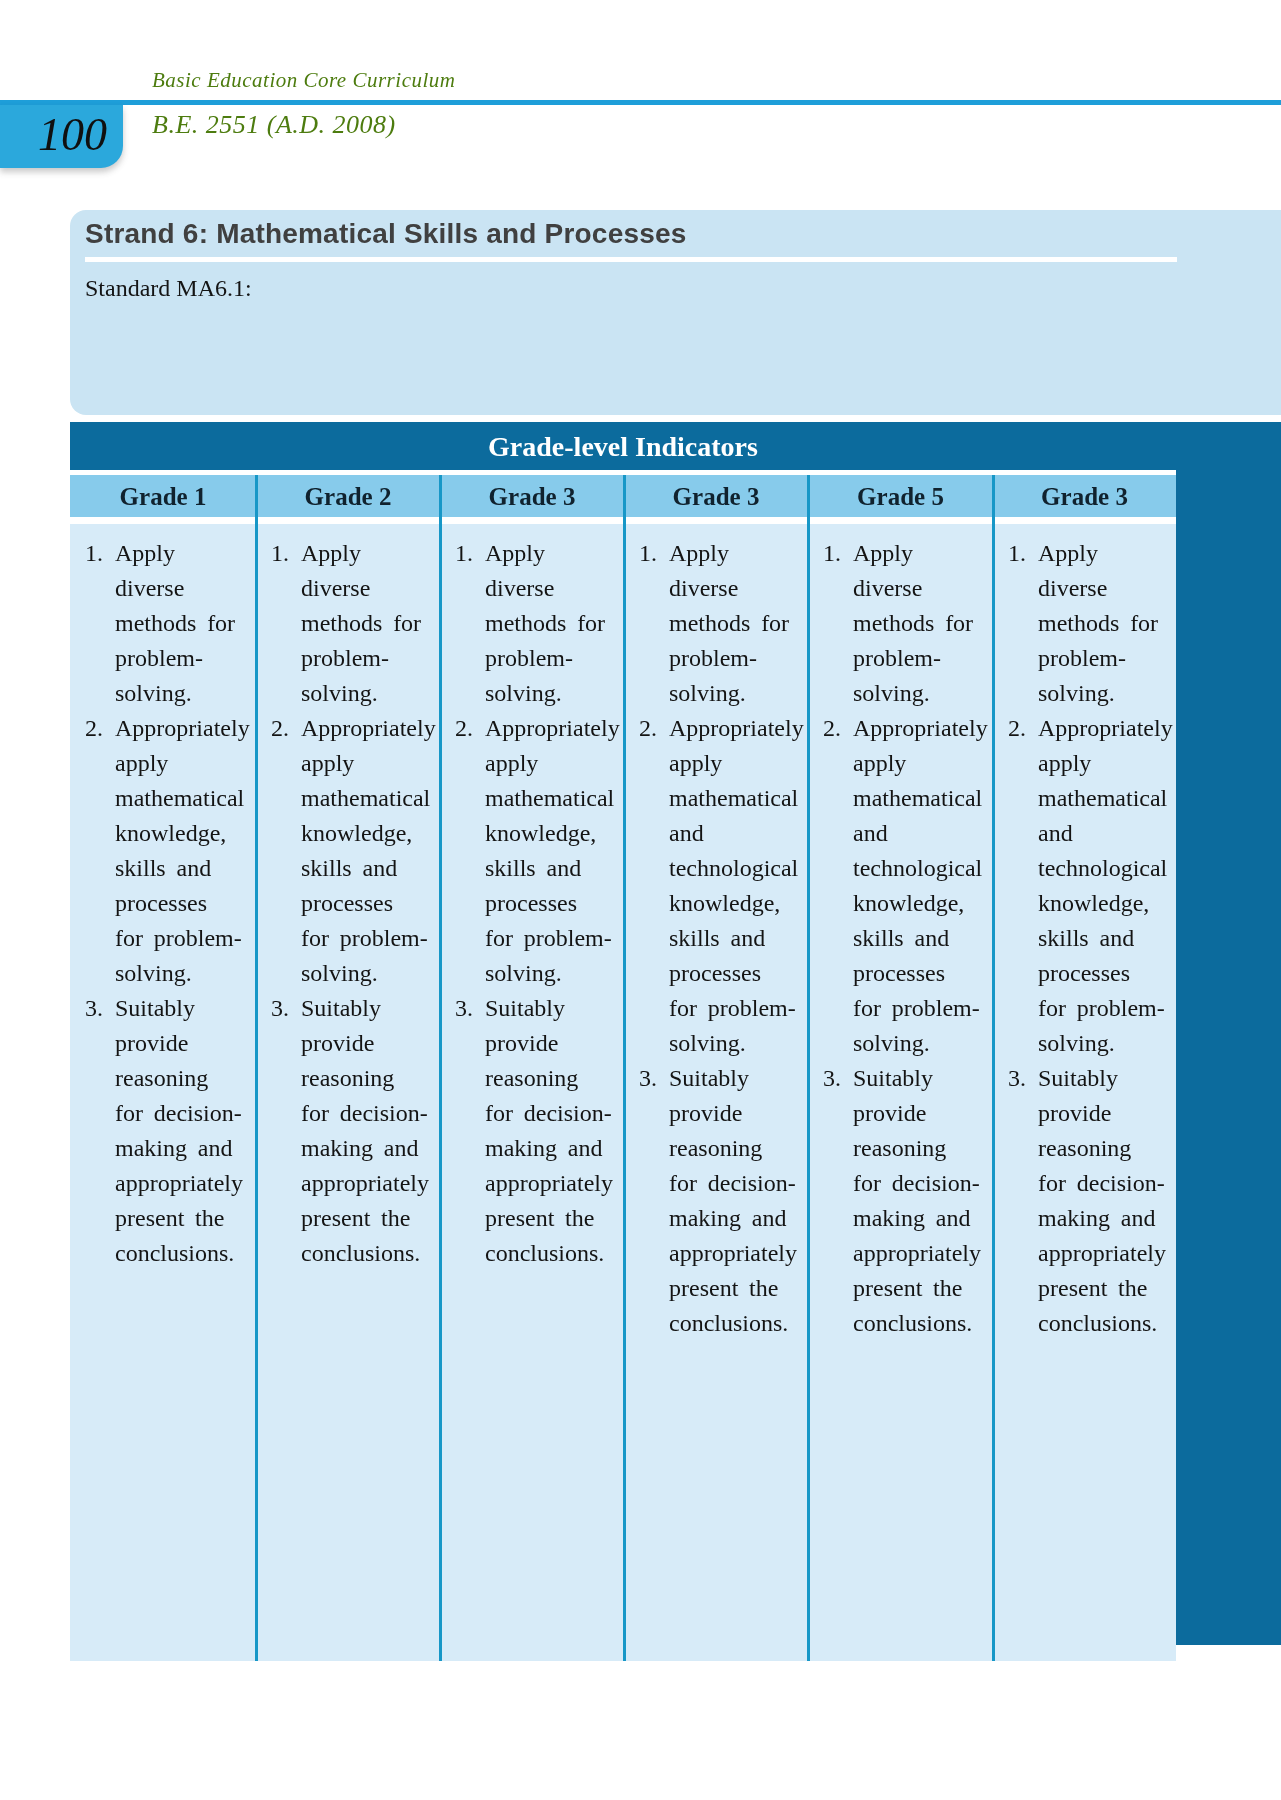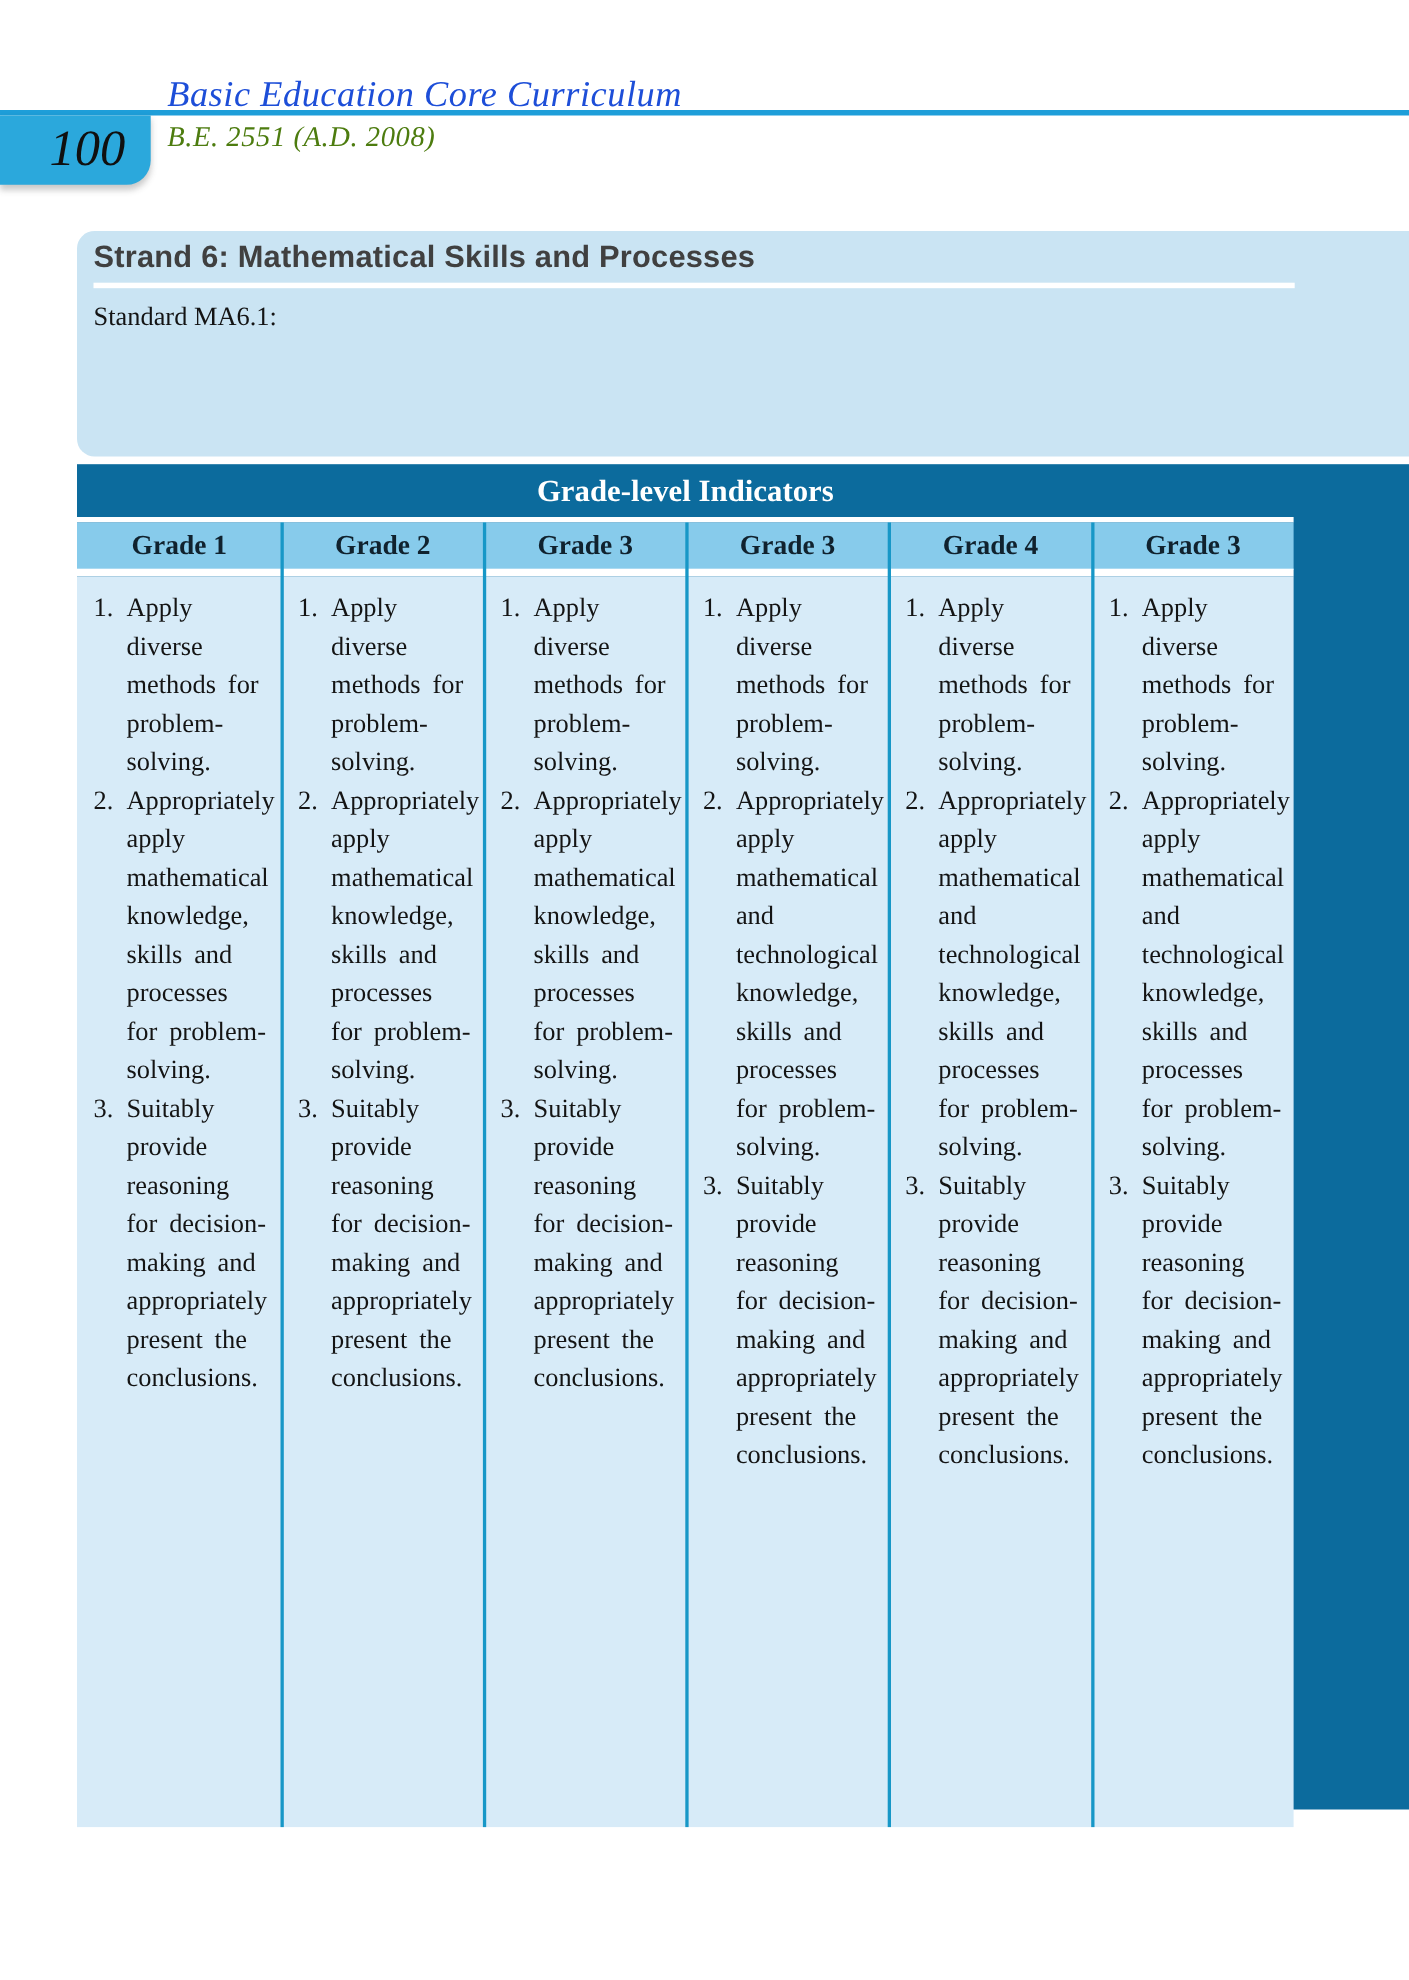--- a/index.html
+++ b/index.html
@@ -6,29 +6,29 @@
   .canvas{
     position:relative;
     width:1281px;height:1800px;
     background:#ffffff;
     font-family:"Liberation Serif", serif;
     overflow:hidden;
   }
   
   .book-title{
     position:absolute;left:152px;top:68px;
-    font-style:italic;font-size:33px;color:#1d4ed8;
+    font-style:italic;font-size:21px;color:#4d7c0f;
     letter-spacing:.5px;
   }
   .top-rule{
     position:absolute;left:0;top:100px;width:1281px;height:5px;
     background:#1E9ED9;
   }
   .page-badge{
-    position:absolute;left:0;top:105px;width:137px;height:63px;
+    position:absolute;left:0;top:105px;width:123px;height:63px;
     background:#2BA8DC;
     border-radius:0 0 22px 0;
     box-shadow:0 4px 6px rgba(60,60,60,.28);
   }
   .page-number{
     display:block;text-align:center;padding-left:22px;
     font-style:italic;font-size:46px;line-height:60px;color:#101010;
   }
   .edition{
     position:absolute;left:152px;top:110px;
@@ -122,21 +122,21 @@
 
   <div class="backdrop">
     <div class="tbl-title">Grade-level Indicators</div>
     <div class="gap-a"></div>
 
     <div class="header-row">
       <div class="grade-header-cell">Grade 1</div>
       <div class="grade-header-cell">Grade 2</div>
       <div class="grade-header-cell">Grade 3</div>
       <div class="grade-header-cell">Grade 3</div>
-      <div class="grade-header-cell">Grade 4</div>
+      <div class="grade-header-cell">Grade 5</div>
       <div class="grade-header-cell">Grade 3</div>
     </div>
     <div class="gap-b"></div>
 
     <div class="body-row">
 
       <div class="grade-cell">
         <div class="indicator-item">
           <span class="item-number">1.</span>
           <span class="item-text">Apply

